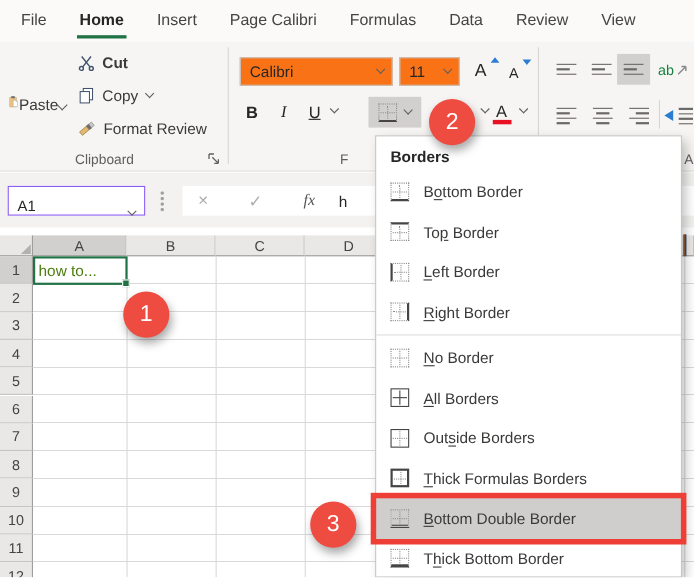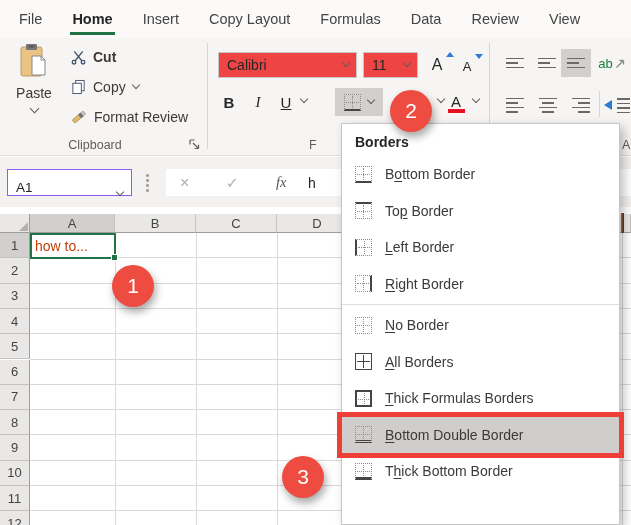--- a/index.html
+++ b/index.html
@@ -16,29 +16,29 @@
   .tab.active::after { content:''; position:absolute; left:13px; right:13px; bottom:3px;
                        height:3px; background:#217346; }
 
   
   .ribbon { position:absolute; left:0; top:38px; width:100%; height:118px; background:#f6f5f4;
             border-bottom:1px solid #e1dfdd; }
   .vsep { position:absolute; top:5px; height:106px; width:1px; background:#d8d6d4; }
   .ribbon-label { position:absolute; font-size:12.5px; color:#605e5c; }
 
   .paste-btn { position:absolute; left:8px; top:5px; width:52px; height:100px;
-               display:flex; flex-direction:column; align-items:center; }
+               display:flex; flex-direction:row; align-items:center; }
   .paste-btn .lbl { font-size:14px; color:#3b3a39; margin-top:4px; }
   .rib-row { position:absolute; display:flex; align-items:center; gap:7px; font-size:14px; color:#3b3a39; }
 
   .chev { width:7px; height:7px; display:inline-block; border-right:1.5px solid #605e5c;
           border-bottom:1.5px solid #605e5c; transform:rotate(45deg); margin-top:-4px; flex:none; }
   .chev.sm { width:6px; height:6px; }
 
-  .combo { position:absolute; background:#ef4444; border:1px solid #c8c6c4; display:flex;
+  .combo { position:absolute; background:#f97316; border:1px solid #c8c6c4; display:flex;
            align-items:center; font-size:14px; color:#262626; padding-left:8px; }
   .combo .chev { position:absolute; right:7px; }
 
   .fbtn { position:absolute; display:flex; align-items:center; justify-content:center;
           font-size:15px; color:#262626; }
   .caret-up { width:0; height:0; border-left:4px solid transparent; border-right:4px solid transparent;
               border-bottom:5px solid #2b7cd3; position:absolute; top:-2px; right:-6px; }
   .caret-dn { width:0; height:0; border-left:4px solid transparent; border-right:4px solid transparent;
               border-top:5px solid #2b7cd3; position:absolute; top:-2px; right:-6px; }
   .border-btn { position:absolute; left:335px; top:50px; width:48px; height:28px; background:#d2d0ce;
@@ -87,21 +87,21 @@
   .col-hdr.selected { background:#d2d0ce; }
   .row-hdr { position:absolute; left:0; width:30px; background:#e9e8e7; border-right:1px solid #9e9d9b;
              border-bottom:1px solid #c5c4c2; font-size:13px; color:#444;
              display:flex; align-items:center; justify-content:center; }
   .row-hdr.selected { background:#d2d0ce; }
   .gridlines { position:absolute; left:30px; top:26px; right:0; bottom:0;
       background-image:repeating-linear-gradient(to bottom, transparent 0, transparent 24.3px, #d9d9d9 24.3px, #d9d9d9 25.3px); }
   .vline { position:absolute; top:26px; bottom:0; width:1px; background:#d9d9d9; }
   .vline.hdr { top:7px; }
   .cell-a1 { position:absolute; left:30px; top:26px; width:86px; height:26px; background:#fff;
-             border:2px solid #217346; font-size:14px; color:#c2410c;
+             border:2px solid #217346; font-size:14px; color:#4d7c0f;
              display:flex; align-items:center; padding-left:3px; }
   .fill-handle { position:absolute; right:-4px; bottom:-4px; width:7px; height:7px;
                  background:#217346; border:1px solid #fff; }
   .sliver { position:absolute; left:621px; top:6px; width:3px; height:20px;
             background:linear-gradient(to right,#d4690b,#203864); }
 
   
   .menu { position:absolute; left:341px; top:123px; width:279px; height:402px; background:#fff;
           border:1px solid #c8c6c4; box-shadow:4px 4px 10px rgba(0,0,0,0.25); z-index:5; }
   .menu-title { font-weight:700; font-size:14px; color:#262626; padding:9px 0 5px 13px; line-height:18px; }
@@ -135,21 +135,21 @@
 </style>
 </head>
 <body>
 
 <div id="app">
 
   <div class="tabbar">
     <div class="tab">File</div>
     <div class="tab active">Home</div>
     <div class="tab">Insert</div>
-    <div class="tab">Copy Layout</div>
+    <div class="tab">Page Calibri</div>
     <div class="tab">Formulas</div>
     <div class="tab">Data</div>
     <div class="tab">Review</div>
     <div class="tab">View</div>
   </div>
 
   <div class="ribbon">
     <div class="vsep" style="left:207px"></div>
     <div class="vsep" style="left:489px"></div>
 
@@ -386,20 +386,24 @@
 
     <div class="menu-item">
       <span class="bicon"></span>
       <span><span></span><span class="mn">N</span><span>o Border</span></span>
     </div>
     <div class="menu-item">
       <span class="bicon b-all"></span>
       <span><span></span><span class="mn">A</span><span>ll Borders</span></span>
     </div>
     <div class="menu-item">
+      <span class="bicon b-outside"></span>
+      <span><span>Out</span><span class="mn">s</span><span>ide Borders</span></span>
+    </div>
+    <div class="menu-item">
       <span class="bicon b-thick-outside"></span>
       <span><span></span><span class="mn">T</span><span>hick Formulas Borders</span></span>
     </div>
     <div class="menu-item highlight">
       <span class="bicon b-double"></span>
       <span><span></span><span class="mn">B</span><span>ottom Double Border</span></span>
     </div>
     <div class="menu-item">
       <span class="bicon b-thick-bottom"></span>
       <span><span>T</span><span class="mn">h</span><span>ick Bottom Border</span></span>

